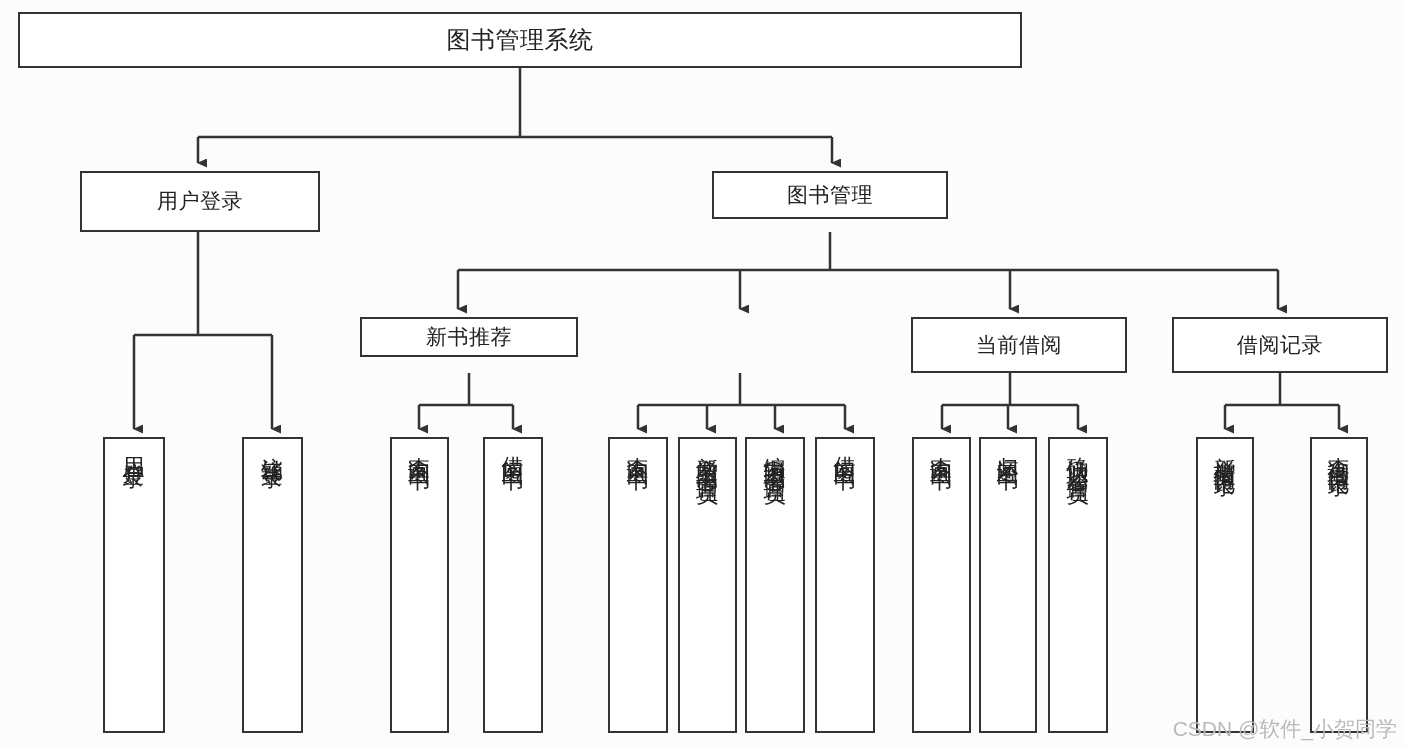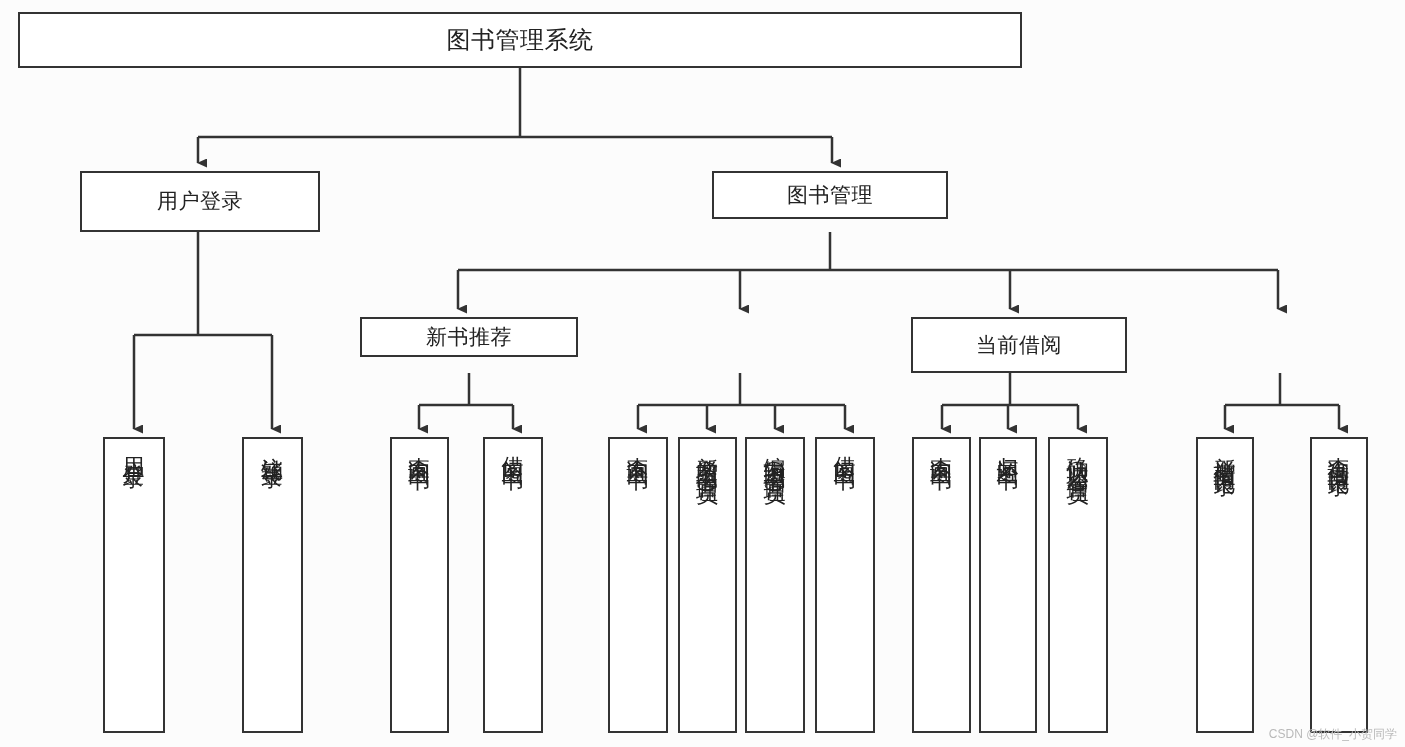--- a/index.html
+++ b/index.html
@@ -57,21 +57,21 @@
     left: 0;
     top: 0;
     width: 1405px;
     height: 747px;
     pointer-events: none;
   }
   .watermark {
     position: absolute;
     right: 8px;
     bottom: 4px;
-    font-size: 12px;
+    font-size: 21px;
     color: #b9b9b9;
     font-family: "Liberation Sans", "DejaVu Sans", sans-serif;
     white-space: nowrap;
   }
 </style>
 </head>
 <body>
 
 <div id="canvas">
 
@@ -135,20 +135,23 @@
   <div class="node" style="left:712px; top:171px; width:236px; height:48px;">
     <span class="label">图书管理</span>
   </div>
 
   <div class="node" style="left:360px; top:317px; width:218px; height:40px;">
     <span class="label">新书推荐</span>
   </div>
   <div class="node" style="left:902px; top:317px; width:216px; height:56px;margin-left:9px;">
     <span class="label">当前借阅</span>
   </div>
+  <div class="node" style="left:1172px; top:317px; width:216px; height:56px;">
+    <span class="label">借阅记录</span>
+  </div>
 
   <div class="node leaf short" style="left:103px; top:437px; width:62px; height:296px;">
     <span class="label">用户登录</span>
   </div>
   <div class="node leaf short" style="left:242px; top:437px; width:61px; height:296px;">
     <span class="label">注销登录</span>
   </div>
 
   <div class="node leaf short" style="left:390px; top:437px; width:59px; height:296px;">
     <span class="label">查询图书</span>

